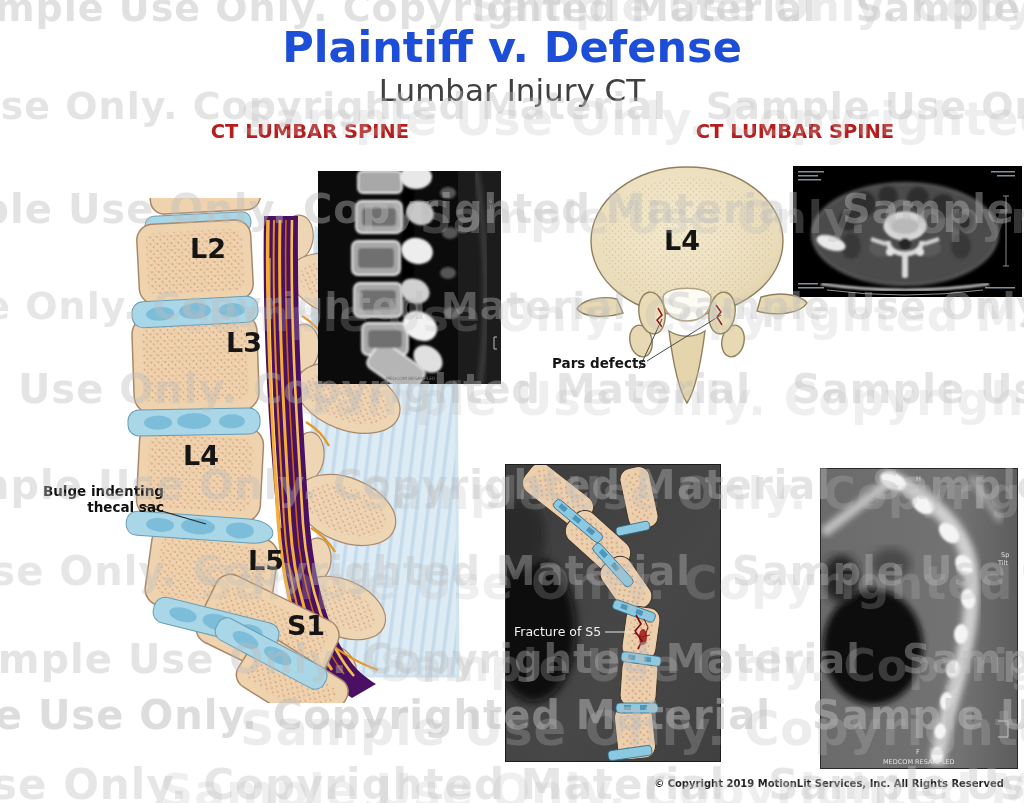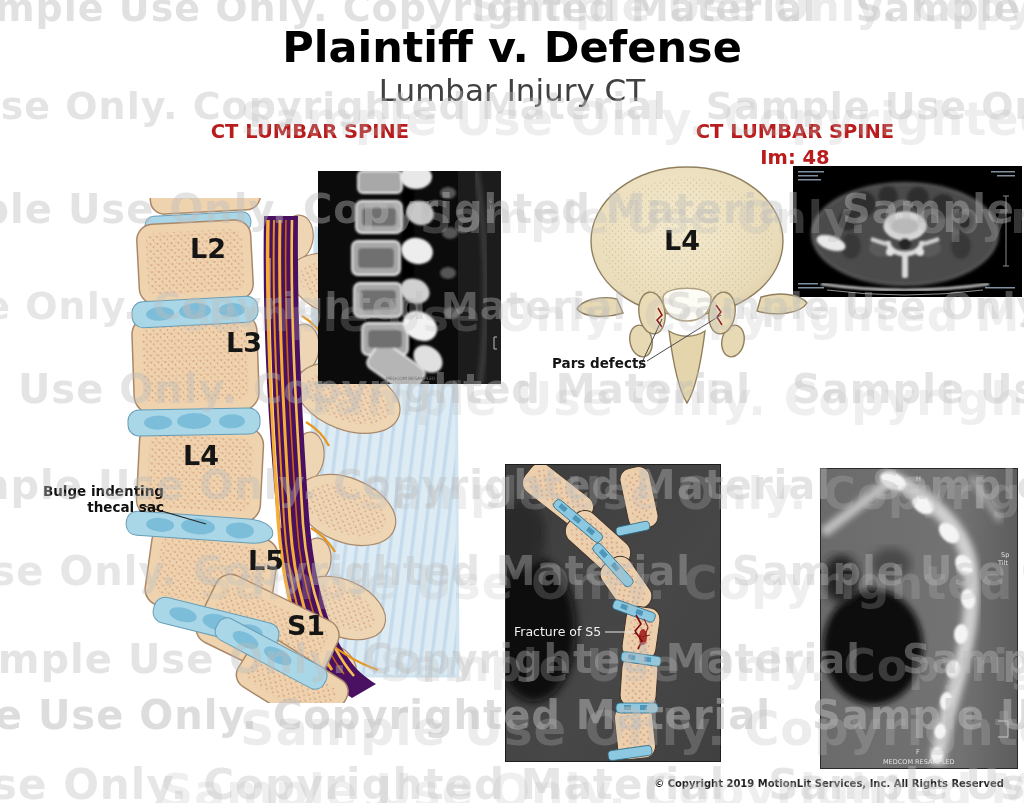--- a/index.html
+++ b/index.html
@@ -1,20 +1,20 @@
 <!DOCTYPE html>
 <html><head>
 <meta charset="utf-8">
 <style>
   html,body{margin:0;padding:0;background:#fff;}
   #page{position:relative;width:1024px;height:803px;background:#ffffff;overflow:hidden;
         font-family:"DejaVu Sans","Liberation Sans",sans-serif;}
   .abs{position:absolute;}
   
-  #main-title{left:0;top:22px;width:1024px;text-align:center;font-size:43px;font-weight:bold;color:#000000;letter-spacing:0px;z-index:3;}
+  #main-title{left:0;top:22px;width:1024px;text-align:center;font-size:43px;font-weight:bold;color:#1d4ed8;letter-spacing:0px;z-index:3;}
   #sub-title{left:0;top:72px;width:1024px;text-align:center;font-size:31px;font-weight:normal;color:#404040;z-index:3;}
   .sec-head{font-size:19.5px;font-weight:bold;color:#b91c1c;text-align:center;line-height:1.35;z-index:3;}
   #head-sag{left:160px;top:119px;width:300px;}
   #head-ax{left:645px;top:119px;width:300px;}
   #head-sac{left:600px;top:420px;width:306px;}
   
   #bulge-label{left:0px;top:484px;width:164px;text-align:right;font-size:13.5px;font-weight:bold;color:#101010;line-height:1.18;z-index:5;}
   #pars-label{left:552px;top:355px;width:100px;font-size:13.5px;color:#151515;z-index:6;font-weight:bold;}
   
   #sag-ct{left:318px;top:171px;width:183px;height:213px;z-index:4;overflow:hidden;background:#0b0b0b;}
@@ -35,21 +35,20 @@
 <div id="page">
 
   <div class="abs" id="main-title">Plaintiff v. Defense</div>
   <div class="abs" id="sub-title">Lumbar Injury CT</div>
 
   <div class="abs sec-head" id="head-sag">
     <div>CT LUMBAR SPINE</div>
   </div>
   <div class="abs sec-head" id="head-ax">
     <div>CT LUMBAR SPINE</div>
-    <div>Im: 48</div>
   </div>
 
   <svg class="abs" id="spine-illus" viewBox="0 0 450 505">
     <defs>
       <pattern id="spk1" width="7" height="7" patternUnits="userSpaceOnUse">
         <circle cx="1.5" cy="2" r="1" fill="#c27a5e" opacity="0.6"></circle>
         <circle cx="4.5" cy="5" r="0.9" fill="#b96f52" opacity="0.5"></circle>
         <circle cx="6" cy="1" r="0.7" fill="#d08a6a" opacity="0.5"></circle>
       </pattern>
       <pattern id="stri" width="11" height="11" patternUnits="userSpaceOnUse" patternTransform="rotate(7)">

